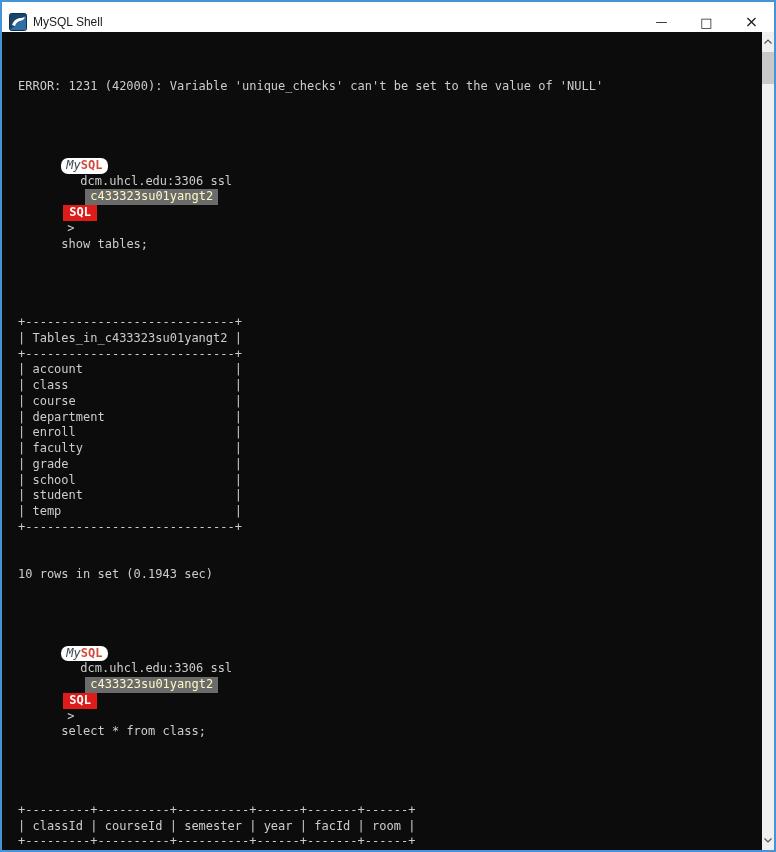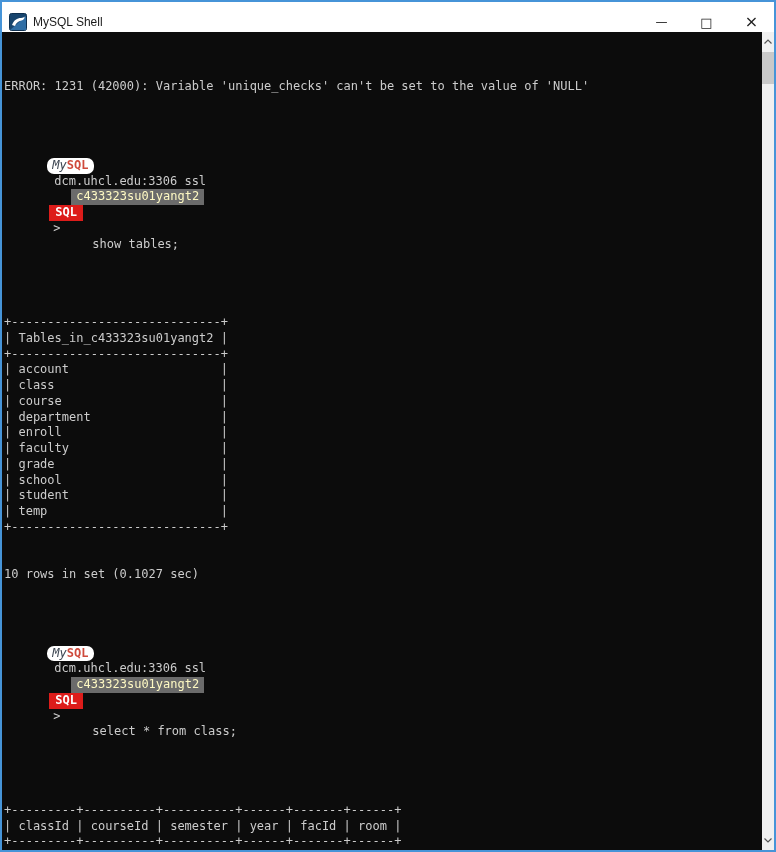--- a/index.html
+++ b/index.html
@@ -26,35 +26,35 @@
     color: #222; font-size: 14px; line-height: 1; cursor: default;
     font-family: "DejaVu Sans", sans-serif;
   }
   .cap-btn.minimize { font-size: 12px; }
   .cap-btn.maximize { font-size: 13px; }
   .cap-btn.close { font-size: 16px; }
   .terminal {
     position: absolute; left: 0; top: 30px; right: 12px; bottom: 0;
     background: #0c0c0c; color: #cccccc;
     font-size: 12px; line-height: 15.73px;
-    padding-left: 2px;
+    padding-left: 16px;
     overflow: hidden;
     white-space: pre;
   }
   .line { white-space: pre; }
   pre.ascii-table { font: inherit; line-height: inherit; color: inherit; white-space: pre; }
   .prompt-line span { display: inline-block; vertical-align: top; }
   .badge-mysql { background: #ffffff; padding: 0 5px; border-radius: 7px; }
   .badge-mysql .my { color: #3e4753; font-style: italic; }
   .badge-mysql .sql { color: #cf4a3c; font-weight: bold; }
-  .host { margin-left: 7px; color: #cccccc; }
+  .host { margin-left: 19px; color: #cccccc; }
   .badge-schema { background: #6b6b6b; color: #fef9c3; padding: 0 5px; margin-left: 24px; }
   .badge-mode { background: #dd1c1a; color: #ffffff; padding: 0 6px; margin-left: 2px; font-weight: bold; }
   .caret { margin-left: 6px; color: #cccccc; }
-  .command { color: #cccccc; margin-left: 45px; }
+  .command { color: #cccccc; }
   .scrollbar {
     position: absolute; top: 30px; right: 0; bottom: 0; width: 12px;
     background: #f0f0f0;
   }
   .sb-arrow {
     position: absolute; left: 0; width: 12px; height: 15px;
     display: flex; align-items: center; justify-content: center;
   }
   .sb-arrow.up { top: 2px; }
   .sb-arrow.down { bottom: 2px; }
@@ -108,21 +108,21 @@
 | class                       |
 | course                      |
 | department                  |
 | enroll                      |
 | faculty                     |
 | grade                       |
 | school                      |
 | student                     |
 | temp                        |
 +-----------------------------+</pre>
-    <div class="line">10 rows in set (0.1027 sec)</div>
+    <div class="line">10 rows in set (0.1943 sec)</div>
 
     <div class="line prompt-line">
       <span class="badge-mysql"><span class="my">My</span><span class="sql">SQL</span></span>
       <span class="host">dcm.uhcl.edu:3306 ssl</span>
       <span class="badge-schema">c433323su01yangt2</span>
       <span class="badge-mode">SQL</span>
       <span class="caret">&gt;</span>
       <span class="command">select * from class;</span>
     </div>
 

